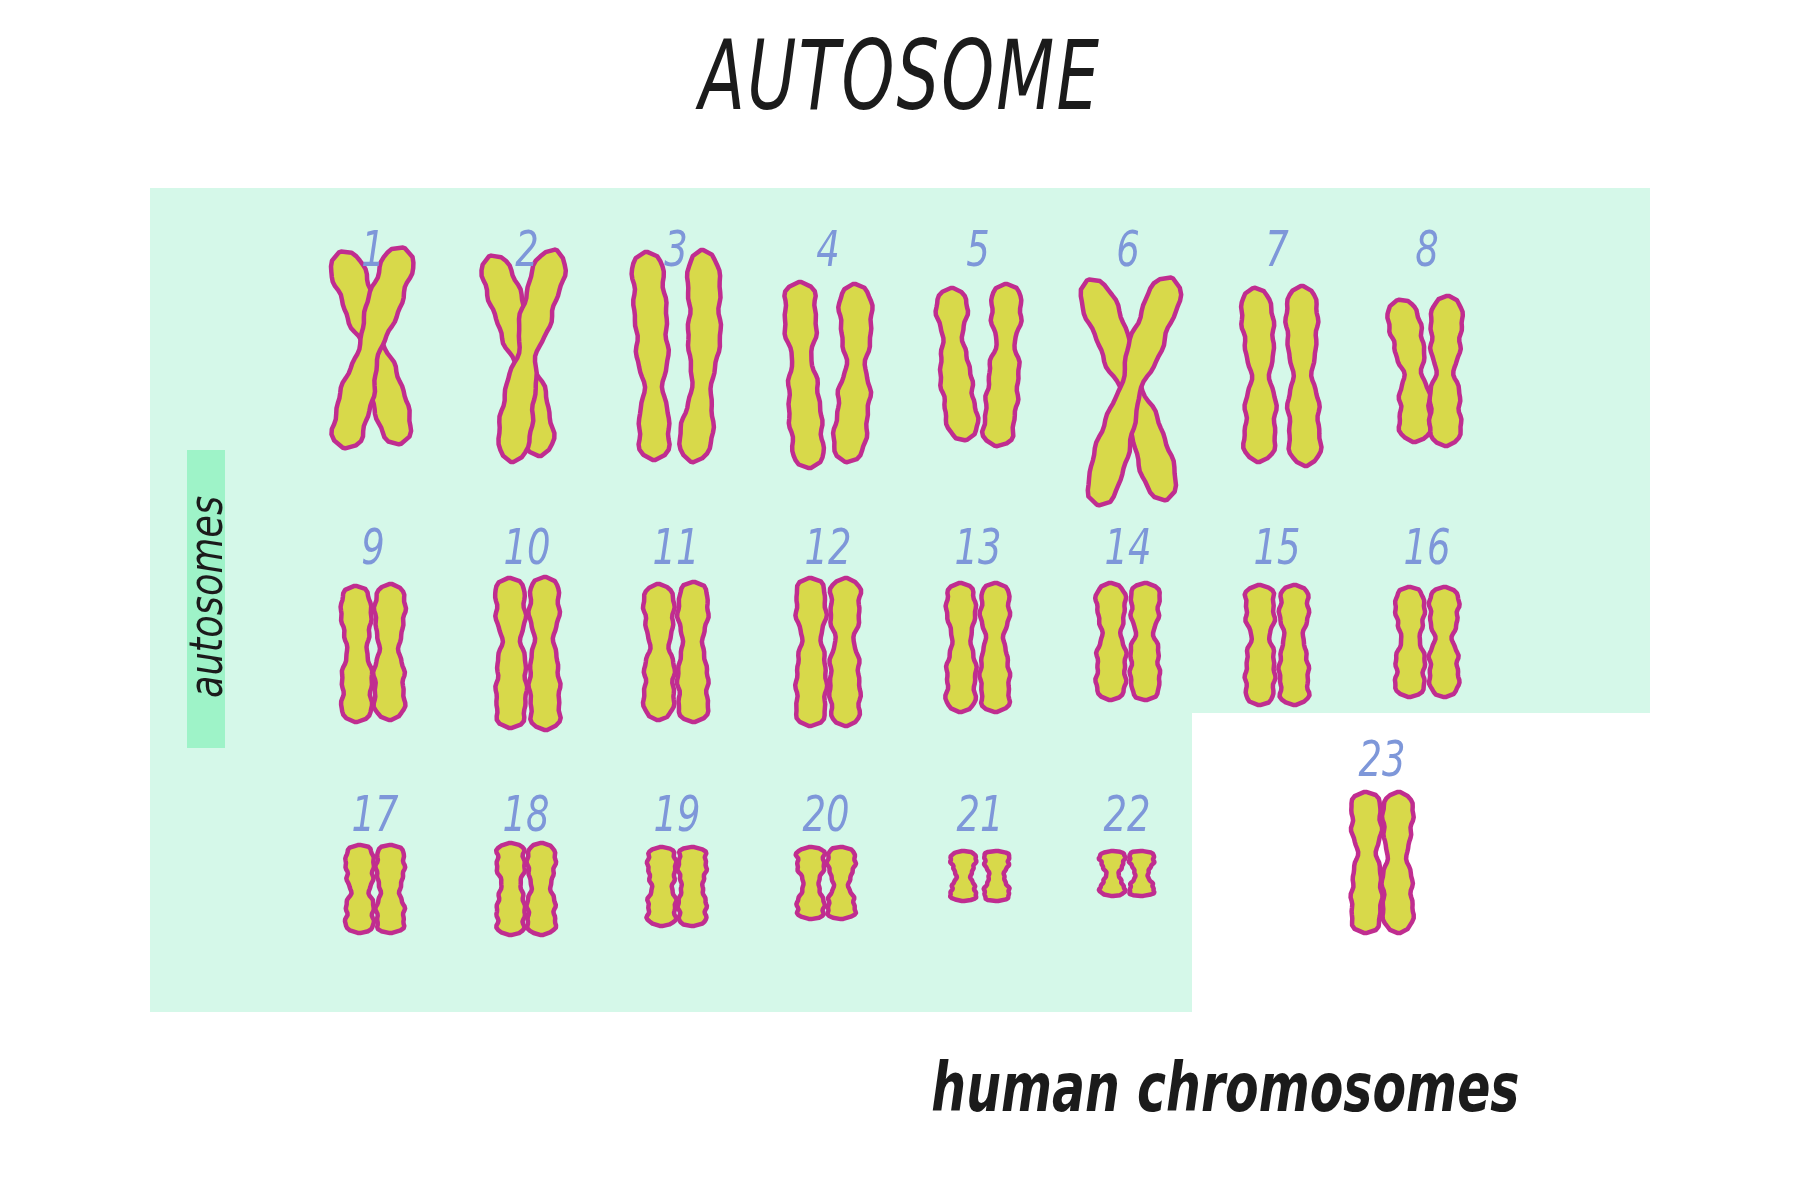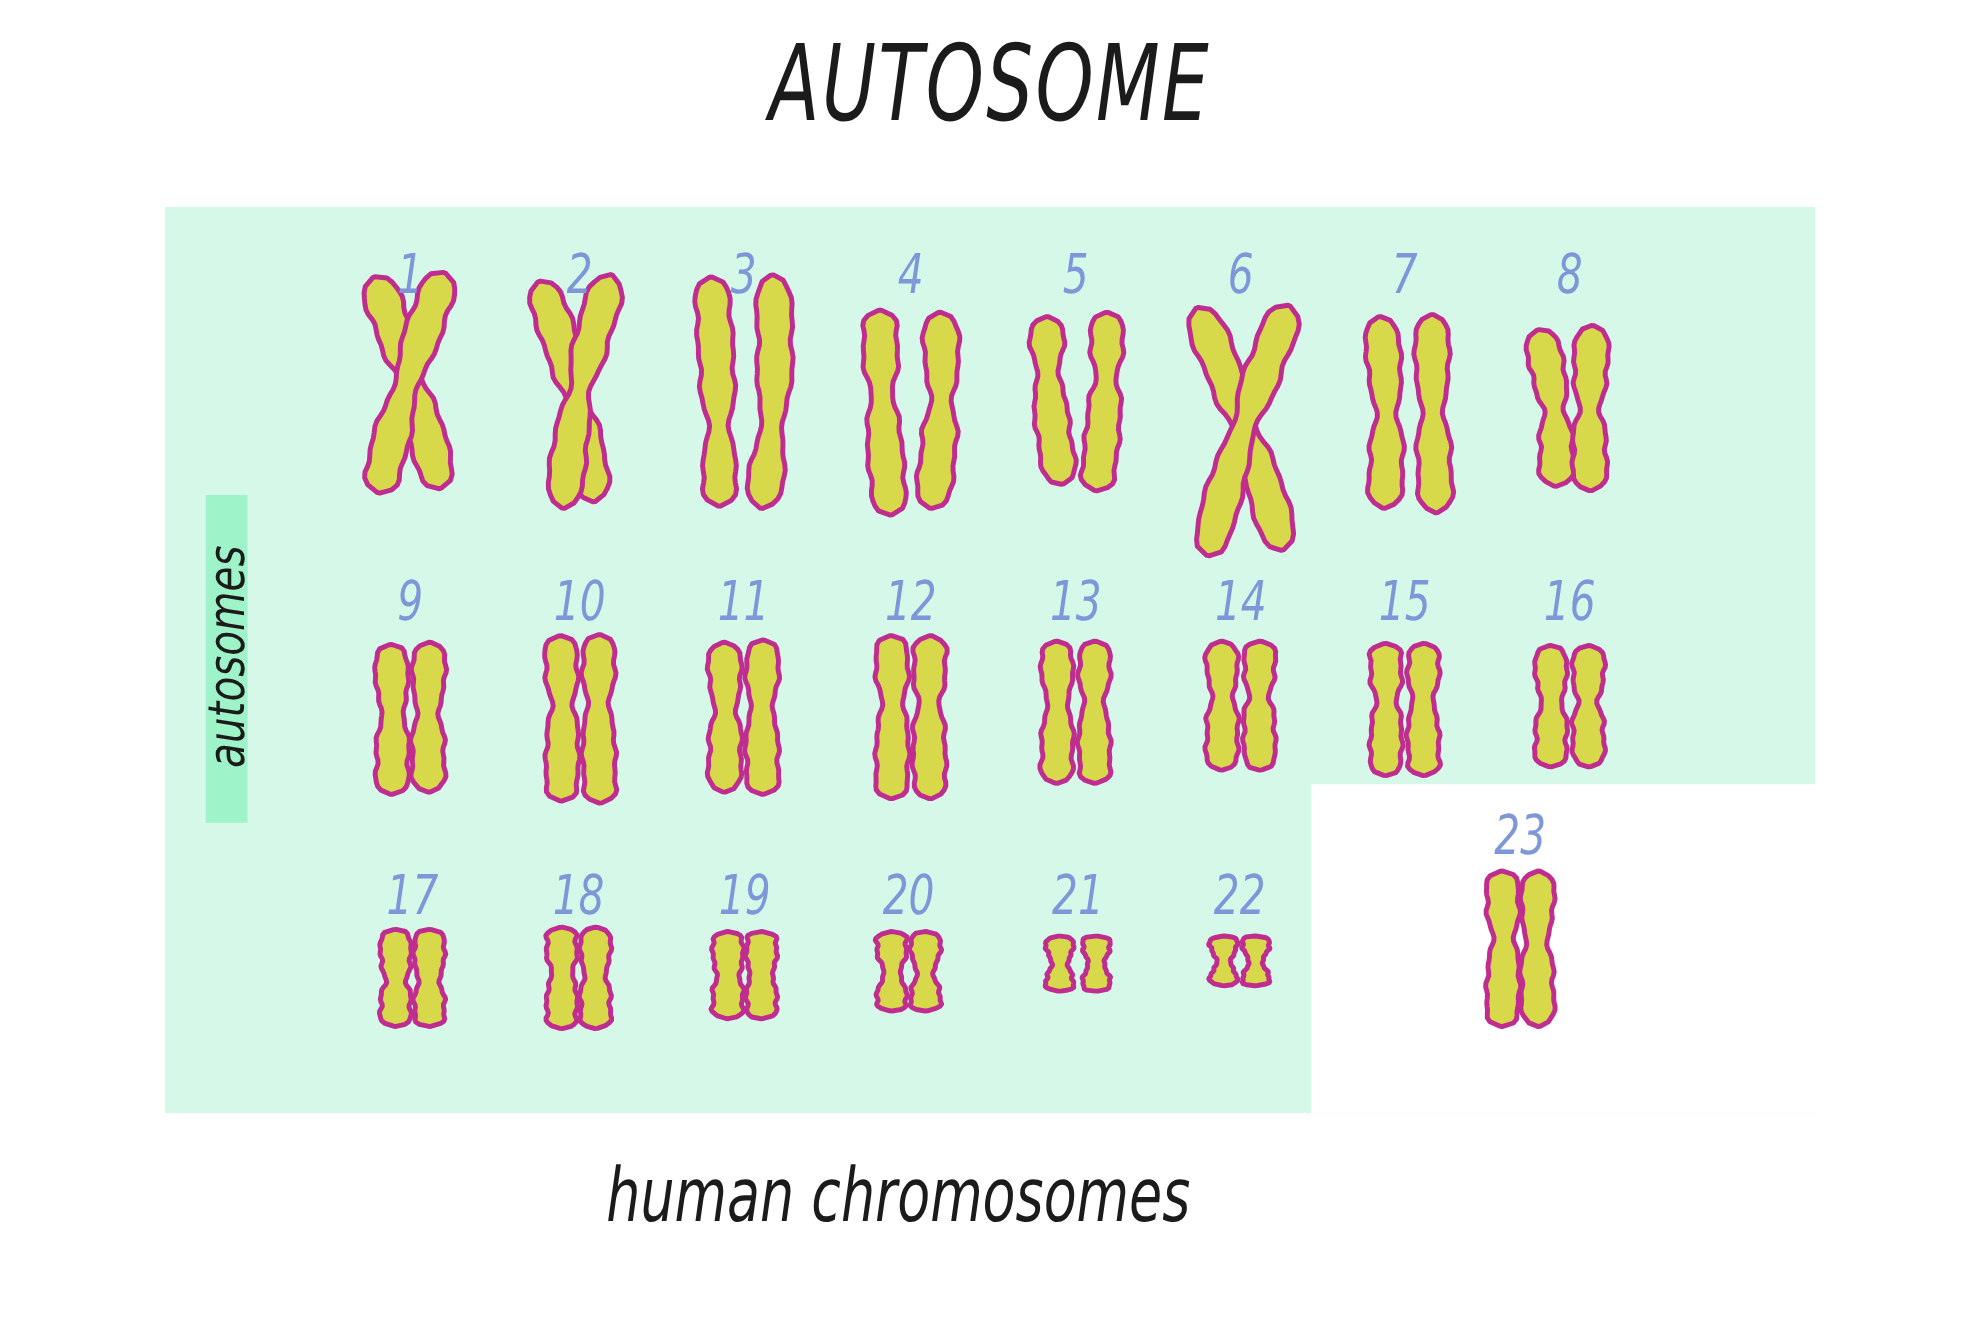--- a/index.html
+++ b/index.html
@@ -2,21 +2,21 @@
 <html><head>
 <meta charset="utf-8">
 <style>
   html,body{margin:0;padding:0;background:#ffffff;}
   body{width:1800px;height:1200px;overflow:hidden;font-family:"DejaVu Sans",sans-serif;}
   .stage{position:relative;width:1800px;height:1200px;}
   #fig{position:absolute;left:0;top:0;}
   .txt{position:absolute;color:#1b1b1b;font-style:italic;white-space:nowrap;}
   .title{left:0;top:20px;width:1800px;text-align:center;font-size:96px;}
   .title span{display:inline-block;transform:scaleX(.70);letter-spacing:3px;}
-  .caption{left:0;top:1048px;width:1634px;text-align:center;font-size:68px;}
+  .caption{left:0;top:1048px;width:1634px;text-align:right;font-size:68px;font-weight:bold;}
   .caption span{display:inline-block;transform:scaleX(.72);}
   .sexnote{left:1140px;top:932px;width:480px;text-align:center;font-size:54px;}
   .sexnote span{display:inline-block;transform:scaleX(.74);}
   .sidelabel{left:206px;top:597px;width:460px;height:54px;line-height:54px;
     margin-left:-230px;margin-top:-27px;text-align:center;font-size:46px;
     transform:rotate(-90deg) scaleX(.80);}
 </style>
 </head>
 <body>
 

